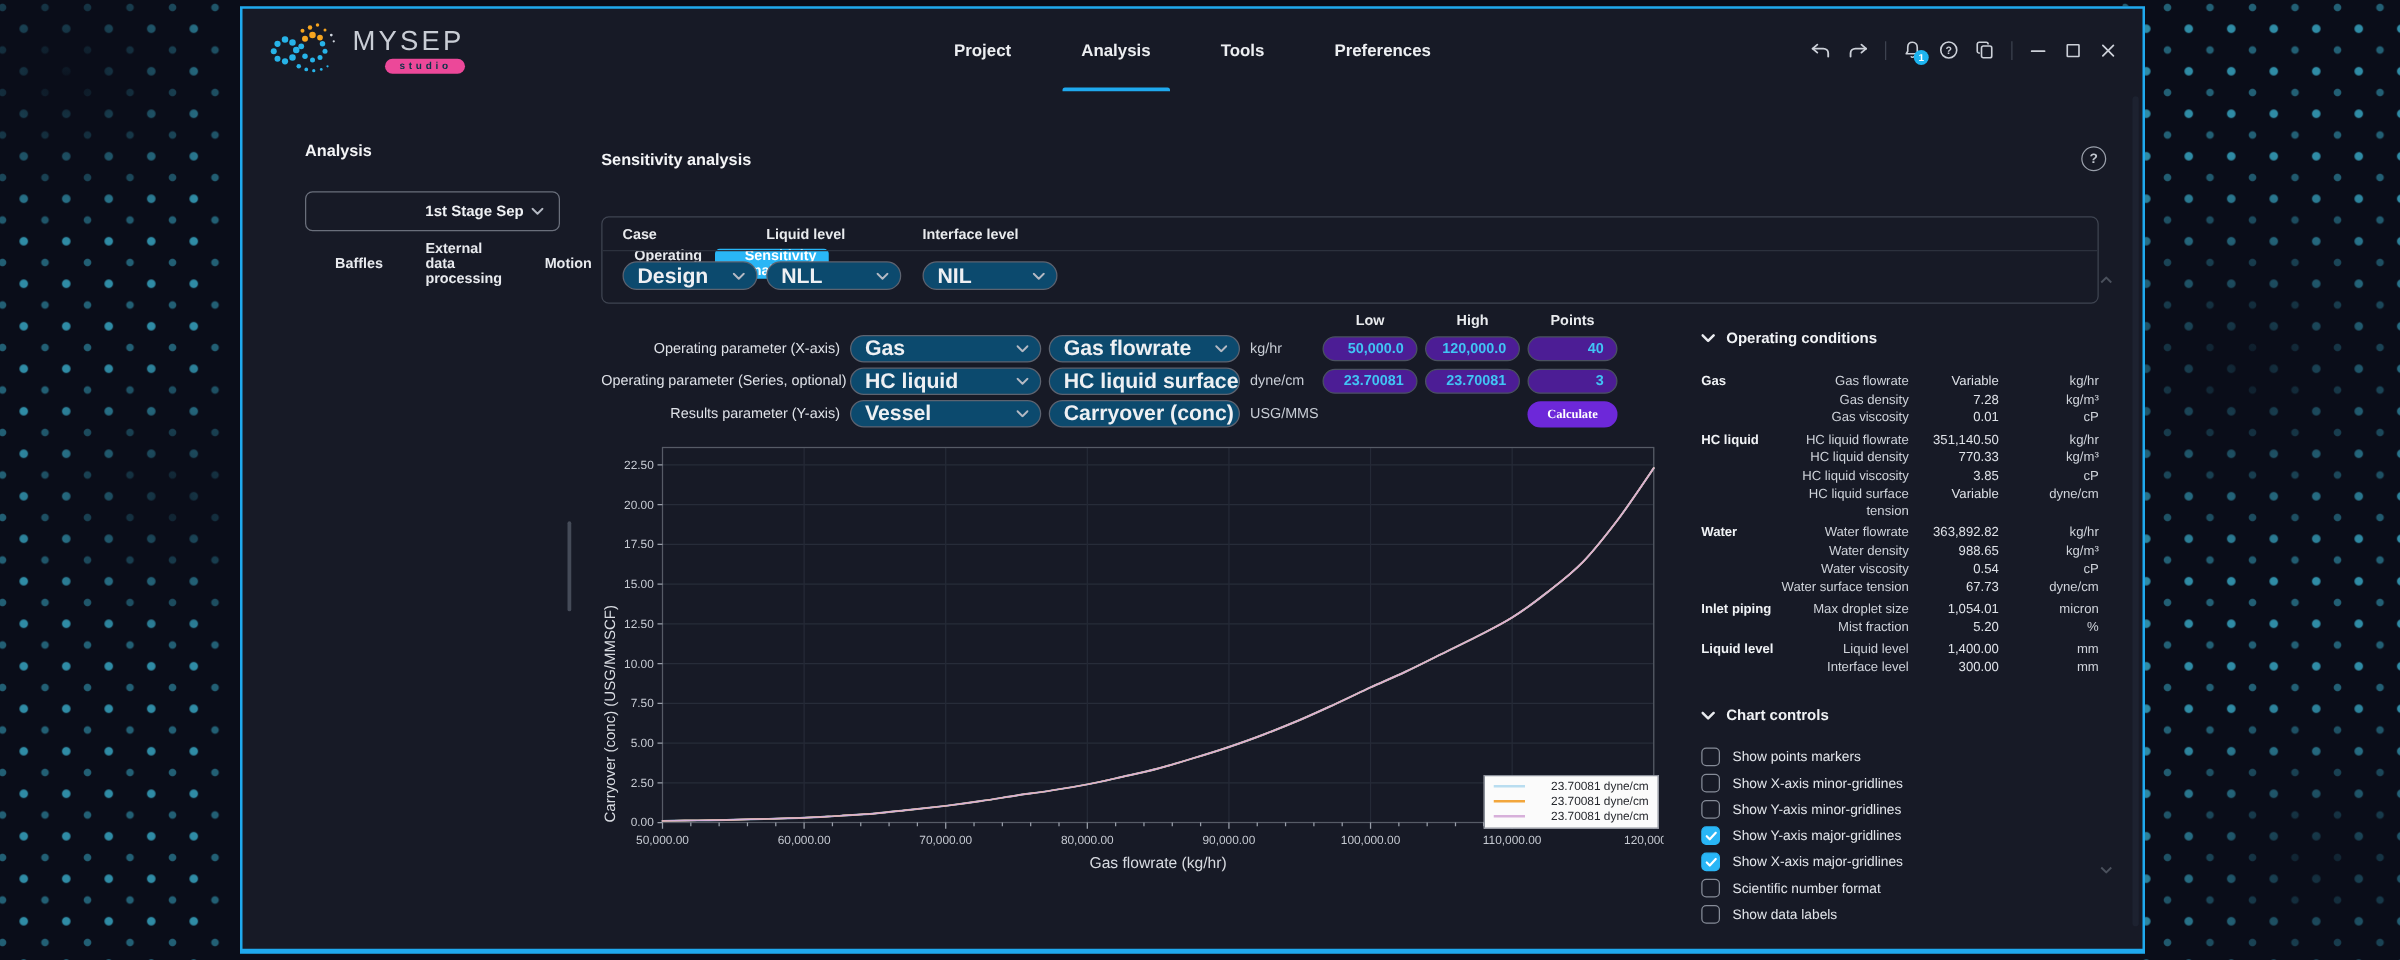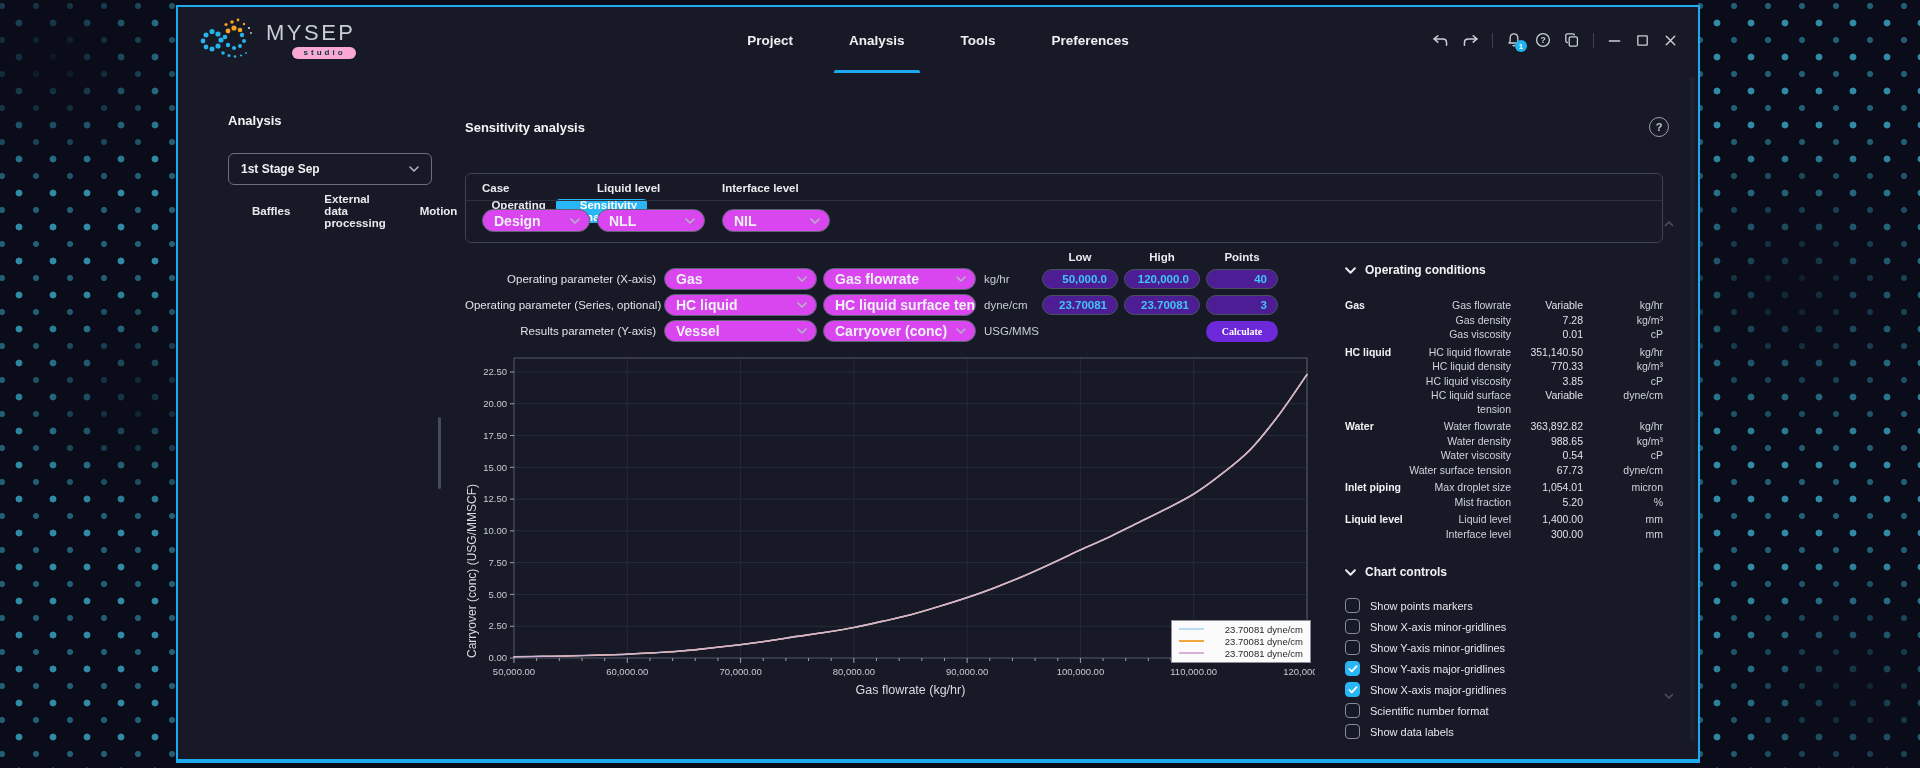--- a/index.html
+++ b/index.html
@@ -10,67 +10,67 @@
                      radial-gradient(circle,rgba(47,139,165,.65) 2.6px,rgba(47,139,165,0) 3.4px);
     background-size:34px 34px,34px 34px;background-position:2px 6px,19px 23px;}
   .dots.left{left:0;width:176px;}
   .dots.right{left:1698px;right:0;}
   .dots .shade{position:absolute;inset:0;
     background:radial-gradient(ellipse 220px 190px at 30% 8%,rgba(10,13,25,.95),rgba(10,13,25,0) 70%),
                radial-gradient(ellipse 200px 170px at 80% 52%,rgba(10,13,25,.8),rgba(10,13,25,0) 70%);}
   .dots.right .shade{background:radial-gradient(ellipse 260px 240px at 45% 38%,rgba(10,13,25,.85),rgba(10,13,25,0) 70%),
                radial-gradient(ellipse 220px 200px at 70% 90%,rgba(10,13,25,.8),rgba(10,13,25,0) 70%);}
 
-  .app-window{position:absolute;left:176px;top:5px;width:1524px;height:758px;box-sizing:border-box;
+  .app-window{position:absolute;left:192px;top:5px;width:1524px;height:758px;box-sizing:border-box;
     background:#171a26;border:2px solid #1fa9ee;border-bottom-width:4px;overflow:hidden;color:#dfe2e8;}
 
   
   header{height:66px;display:flex;align-items:center;padding:0 20px;position:relative;}
   .logo{display:flex;align-items:center;gap:6px;}
   .logo-txt{display:flex;flex-direction:column;line-height:1;}
   .brand{font-size:22px;letter-spacing:2.5px;color:#c9cdd5;font-weight:500;}
-  .badge{align-self:flex-end;margin-top:3px;background:#f9a8d4;color:#0a3448;font-size:8px;font-weight:bold;
+  .badge{align-self:flex-end;margin-top:3px;background:#ec4899;color:#0a3448;font-size:8px;font-weight:bold;
     letter-spacing:3px;padding:2px 10px 2px 12px;border-radius:8px;}
   nav{position:absolute;left:0;right:0;top:0;height:100%;display:flex;justify-content:center;
     align-items:center;gap:52px;}
   .nav-item{position:relative;height:100%;display:flex;align-items:center;font-size:13.5px;font-weight:bold;
     color:#eceef1;cursor:default;padding:0 2px;}
   .nav-underline{position:absolute;left:-13px;right:-13px;bottom:0;height:3px;background:#1fa9ee;border-radius:2px 2px 0 0;}
   .hicons{margin-left:auto;display:flex;align-items:center;gap:13px;color:#ccd0d8;}
   .hicons svg{display:block;}
   .sep{width:1px;height:15px;background:#3d424f;}
   .bell-wrap{position:relative;}
   .nbadge{position:absolute;right:-5px;bottom:-4px;width:12px;height:12px;border-radius:50%;background:#1db4f0;
     color:#fff;font-size:8px;font-weight:bold;display:flex;align-items:center;justify-content:center;}
 
   
   .body-row{display:flex;height:calc(100% - 66px);position:relative;}
   aside{width:277px;flex-shrink:0;padding:40px 23px 0 50px;box-sizing:border-box;}
   .sb-title{font-size:13px;font-weight:bold;color:#f3f4f6;}
   .sb-select{margin-top:25px;height:30px;border:1px solid #6a6f7b;border-radius:6px;display:flex;align-items:center;
-    justify-content:space-between;padding:0 12px;font-size:12px;font-weight:bold;color:#eef0f3;}
+    justify-content:flex-end;padding:0 12px;font-size:12px;font-weight:bold;color:#eef0f3;}
   .sb-items{margin-top:14px;display:flex;flex-direction:row;}
   .sb-item{height:24px;display:flex;align-items:center;padding:0 10px 0 24px;border-radius:4px;font-size:11.5px;
     font-weight:600;color:#e8eaee;margin-bottom:0;}
   .sb-item.active{background:#29b6f6;color:#fff;font-weight:bold;}
   .side-scroll{position:absolute;left:260px;top:344px;width:3px;height:72px;background:#454b58;border-radius:2px;}
 
   main{flex:1;min-width:0;display:flex;flex-direction:column;padding:44px 35px 0 10px;box-sizing:border-box;position:relative;}
   .title-row{display:flex;align-items:center;}
   .main-title{font-size:13px;font-weight:bold;color:#f3f4f6;}
   .help-circle{margin-left:auto;width:18px;height:18px;border:1.5px solid #9aa0ab;border-radius:50%;color:#c2c7cf;
     font-size:11px;font-weight:bold;display:flex;align-items:center;justify-content:center;margin-right:-6px;}
 
   .case-box{margin-top:36px;border:1px solid #3f4451;border-radius:6px;}
   .case-headers{display:grid;grid-template-columns:115px 125px 1fr;padding:8px 16px 6px;column-gap:0;
     border-bottom:1px solid #2c313d;}
   .case-headers div{font-size:11.5px;font-weight:bold;color:#e9ebee;}
   .case-selects{display:grid;grid-template-columns:115px 125px 1fr;padding:8px 16px 10px;}
-  .select{height:23px;box-sizing:border-box;border:1px solid #5d6370;border-radius:12px;background:#d946ef;
-    display:flex;align-items:center;justify-content:space-between;padding:0 9px 0 11px;font-size:14px;
+  .select{height:23px;box-sizing:border-box;border:1px solid #5d6370;border-radius:12px;background:#0c4a6e;
+    display:flex;align-items:center;justify-content:space-between;padding:0 9px 0 11px;font-size:17px;
     font-weight:bold;color:#eef0f3;white-space:nowrap;overflow:hidden;}
   .case-selects .select{width:108px;}
   .chev{width:10px;height:6px;color:#b4b9c3;flex-shrink:0;margin-left:6px;}
 
   .content-row{display:flex;margin-top:8px;flex:1;min-height:0;}
   .left-col{width:848px;flex-shrink:0;}
   .params{display:grid;grid-template-columns:193px 153px 153px 54px 76px 76px 72px;column-gap:6px;row-gap:4px;
     align-items:center;}
   .p-vhead{font-size:11.5px;font-weight:bold;color:#e9ebee;text-align:center;padding-bottom:1px;}
   .p-label{font-size:11.5px;color:#dfe2e8;text-align:right;padding-right:2px;white-space:nowrap;}

